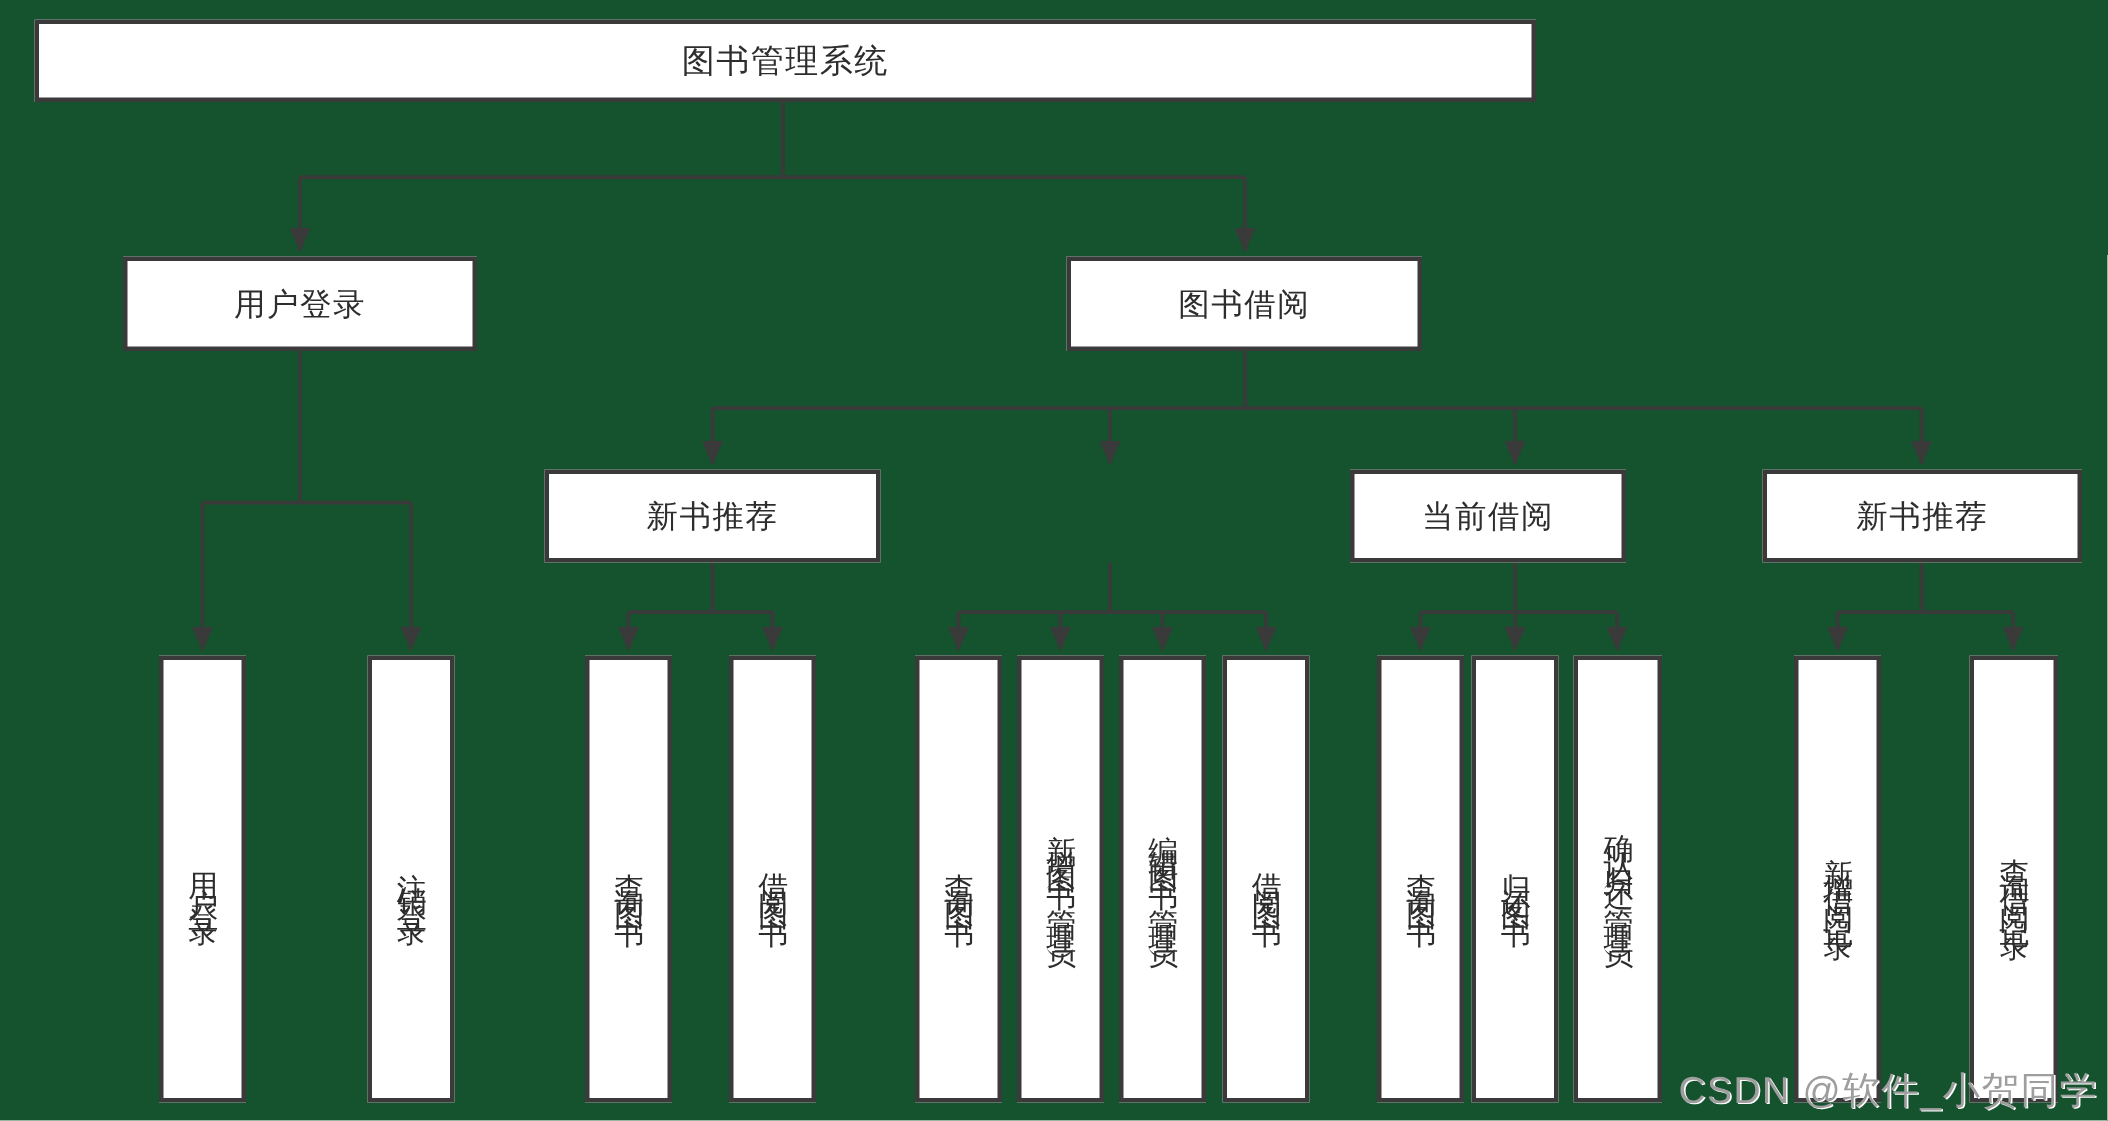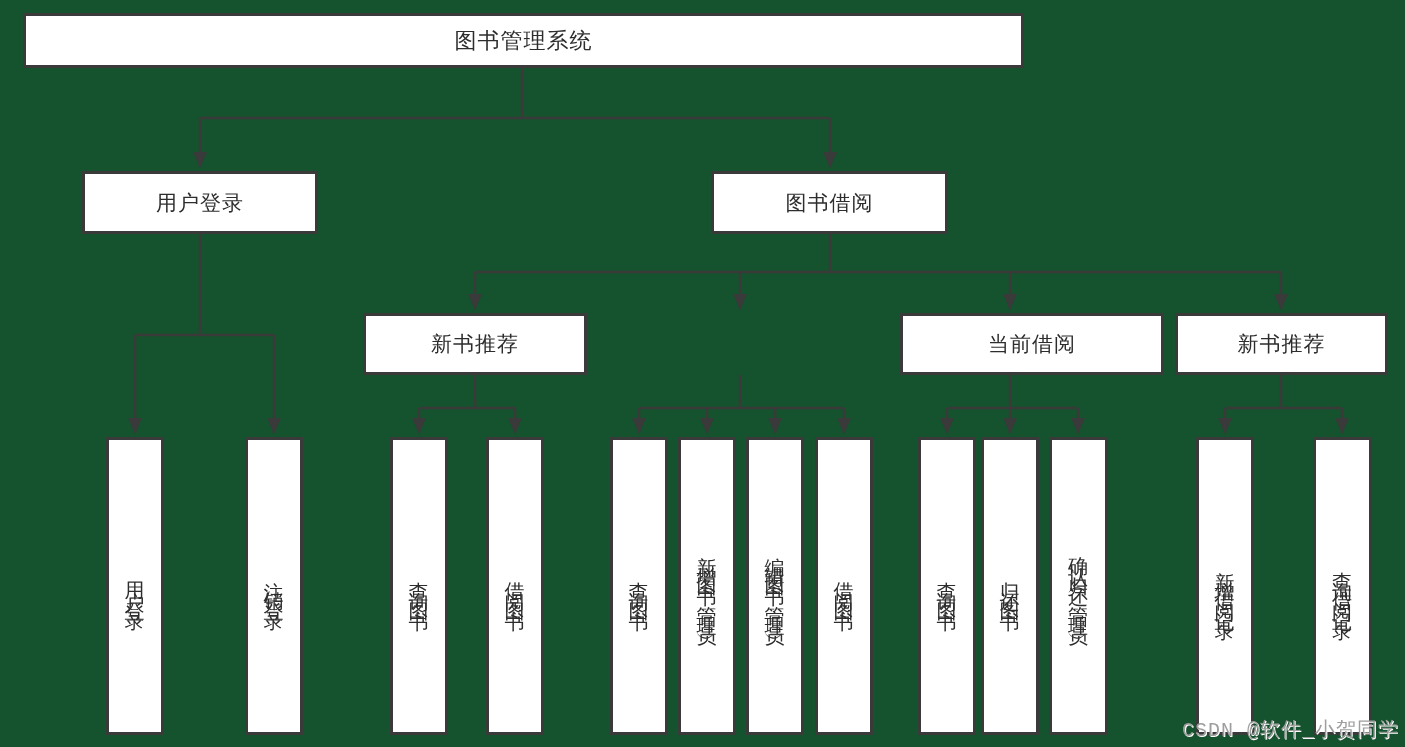--- a/index.html
+++ b/index.html
@@ -24,26 +24,25 @@
     text-orientation:mixed;
     font-size:20px;
     letter-spacing:10px;
     line-height:1;
     white-space:nowrap;
   }
   .watermark{
     position:absolute;
     right:6px;
     bottom:4px;
-    font-size:20px;
+    font-size:25px;
     color:#9e9e9e;
     letter-spacing:1px;
     text-shadow:1px 1px 0 #ffffff;
     z-index:3;
-    font-family:Liberation Mono, monospace;
   }
 </style>
 </head>
 <body>
 
 <div id="stage">
 
   <svg id="wires" viewBox="0 0 1405 747" xmlns="http://www.w3.org/2000/svg">
     <defs>
       <marker id="arr" markerUnits="userSpaceOnUse" markerWidth="18" markerHeight="16" refX="15" refY="8" orient="auto">
@@ -94,21 +93,21 @@
   <div class="node h" style="left:82px;top:171px;width:236px;height:63px">
     <span>用户登录</span>
   </div>
   <div class="node h" style="left:711px;top:171px;width:237px;height:63px">
     <span>图书借阅</span>
   </div>
 
   <div class="node h" style="left:363px;top:313px;width:224px;height:62px">
     <span>新书推荐</span>
   </div>
-  <div class="node h" style="left:900px;top:313px;width:264px;height:62px">
+  <div class="node h" style="left:900px;top:313px;width:184px;height:62px">
     <span>当前借阅</span>
   </div>
   <div class="node h" style="left:1175px;top:313px;width:213px;height:62px">
     <span>新书推荐</span>
   </div>
 
   <div class="node v" style="left:106px;top:437px;width:58px;height:298px">
     <span>用户登录</span>
   </div>
   <div class="node v" style="left:245px;top:437px;width:58px;height:298px">

